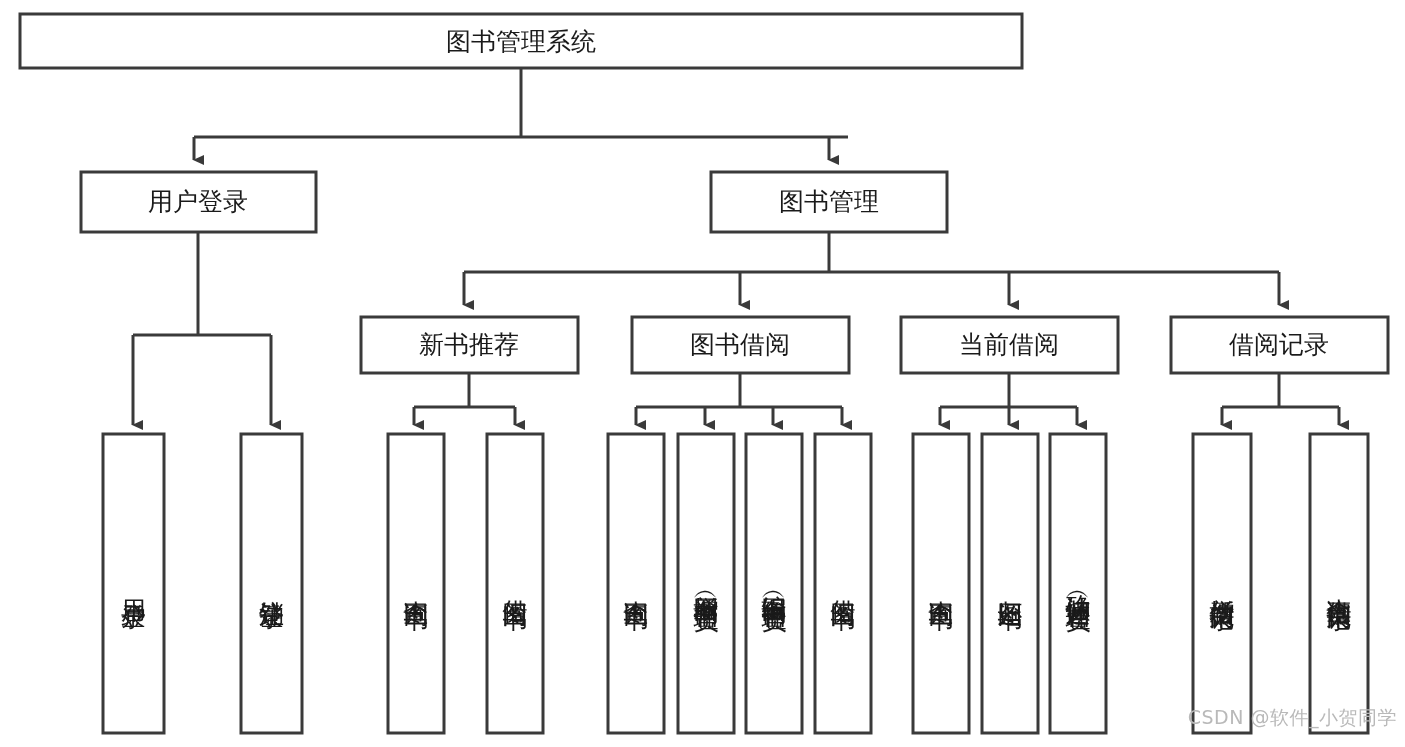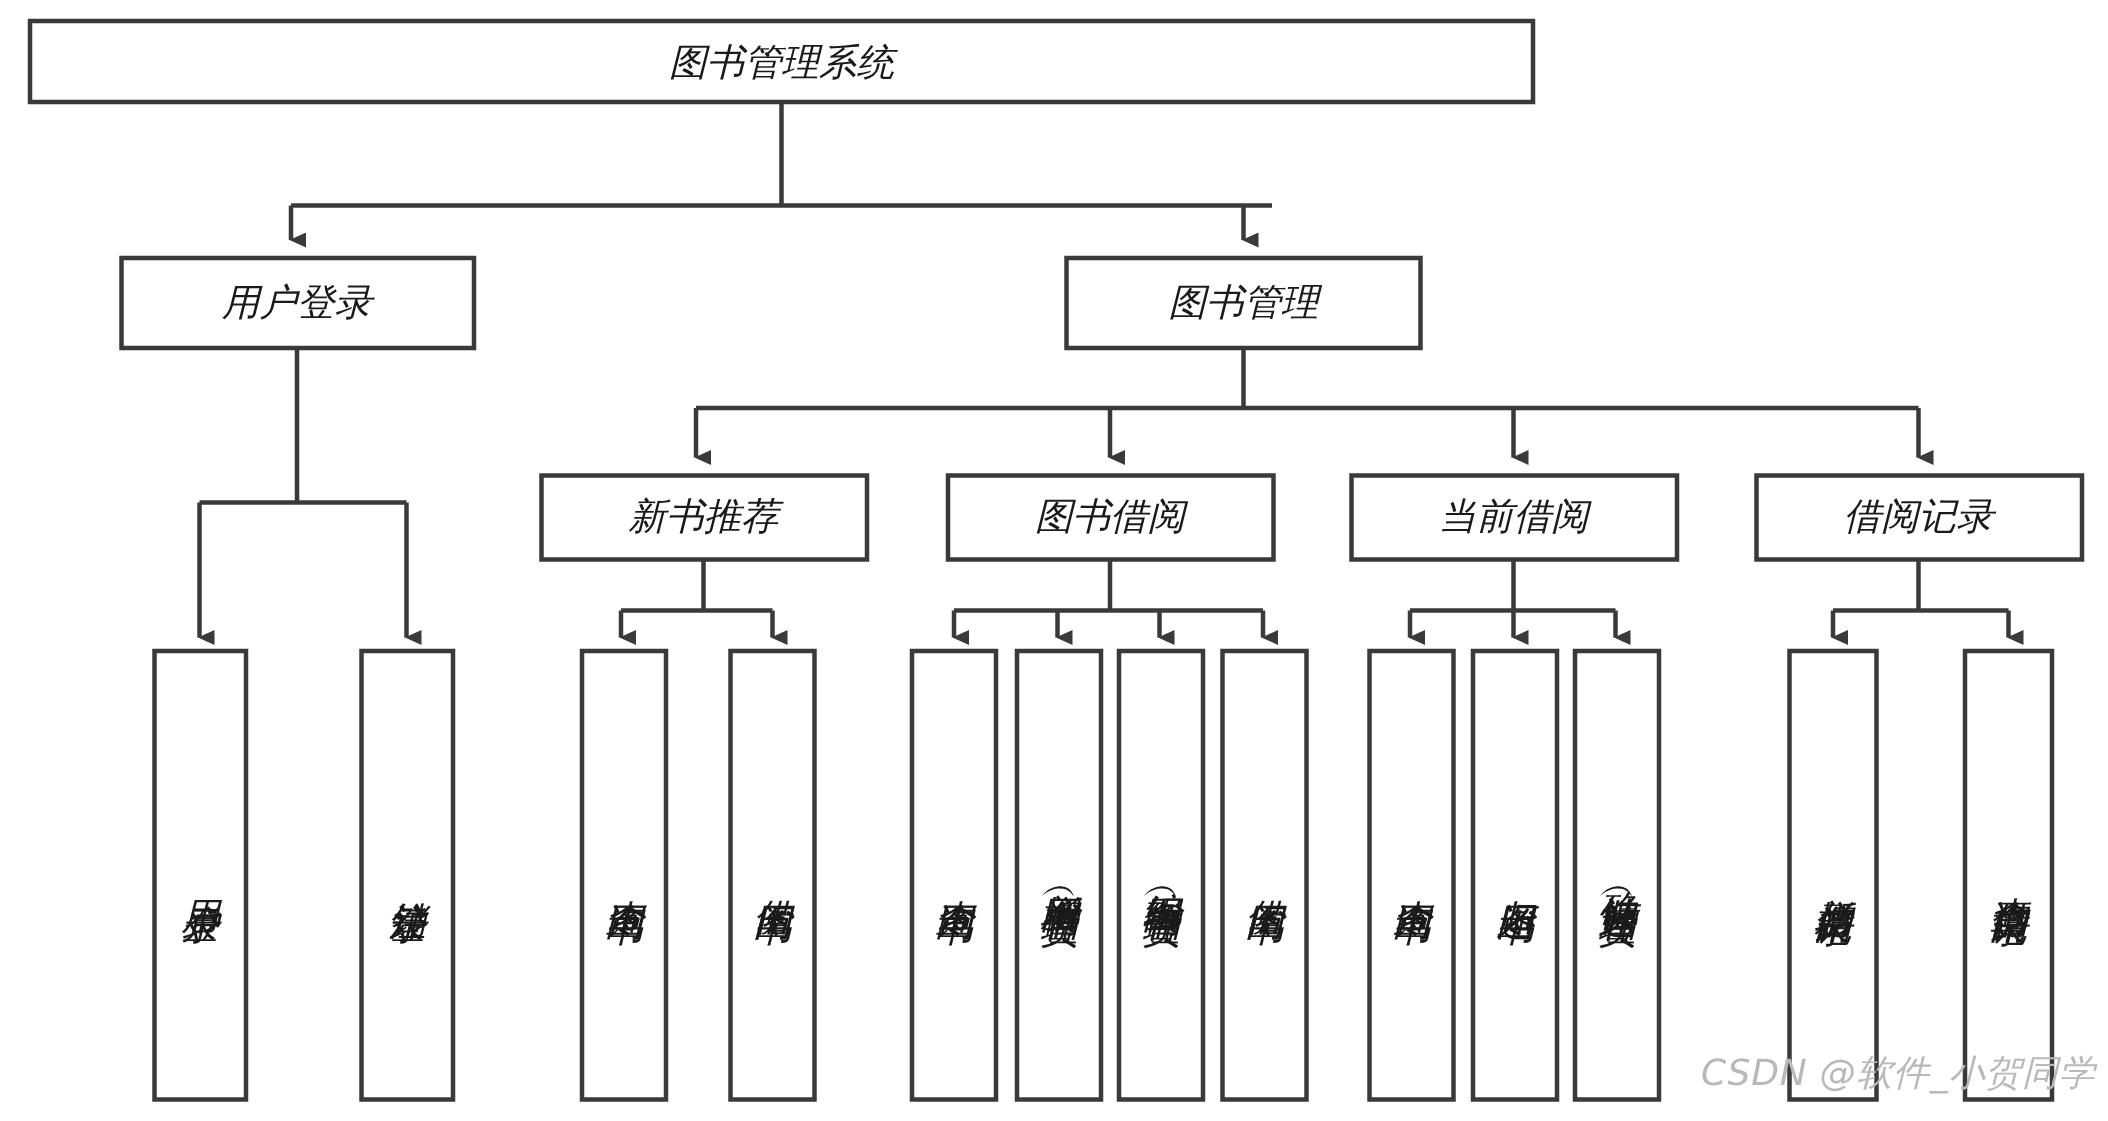--- a/index.html
+++ b/index.html
@@ -11,21 +11,20 @@
     width: 1405px;
     height: 747px;
     font-family: "DejaVu Sans", "Liberation Sans", sans-serif;
     overflow: hidden;
     position: relative;
   }
   #diagram-root {
     position: relative;
     width: 1405px;
     height: 735px;
-    font-style: italic;
   }
   svg.diagram-svg {
     position: absolute;
     left: 0;
     top: 0;
     width: 1405px;
     height: 747px;
   }
   .node-box {
     fill: #ffffff;
@@ -59,21 +58,21 @@
     font-size: 25px;
     color: #1a1a1a;
     white-space: nowrap;
     pointer-events: none;
   }
   .watermark {
     position: absolute;
     right: 8px;
     bottom: 4px;
     font-family: "DejaVu Sans", "Liberation Sans", sans-serif;
-    font-size: 24px;
+    font-size: 19px;
     color: #b9b9b9;
     letter-spacing: 0.5px;
     white-space: nowrap;
   }
 </style>
 </head>
 <body>
 
 <div id="diagram-root">
 

